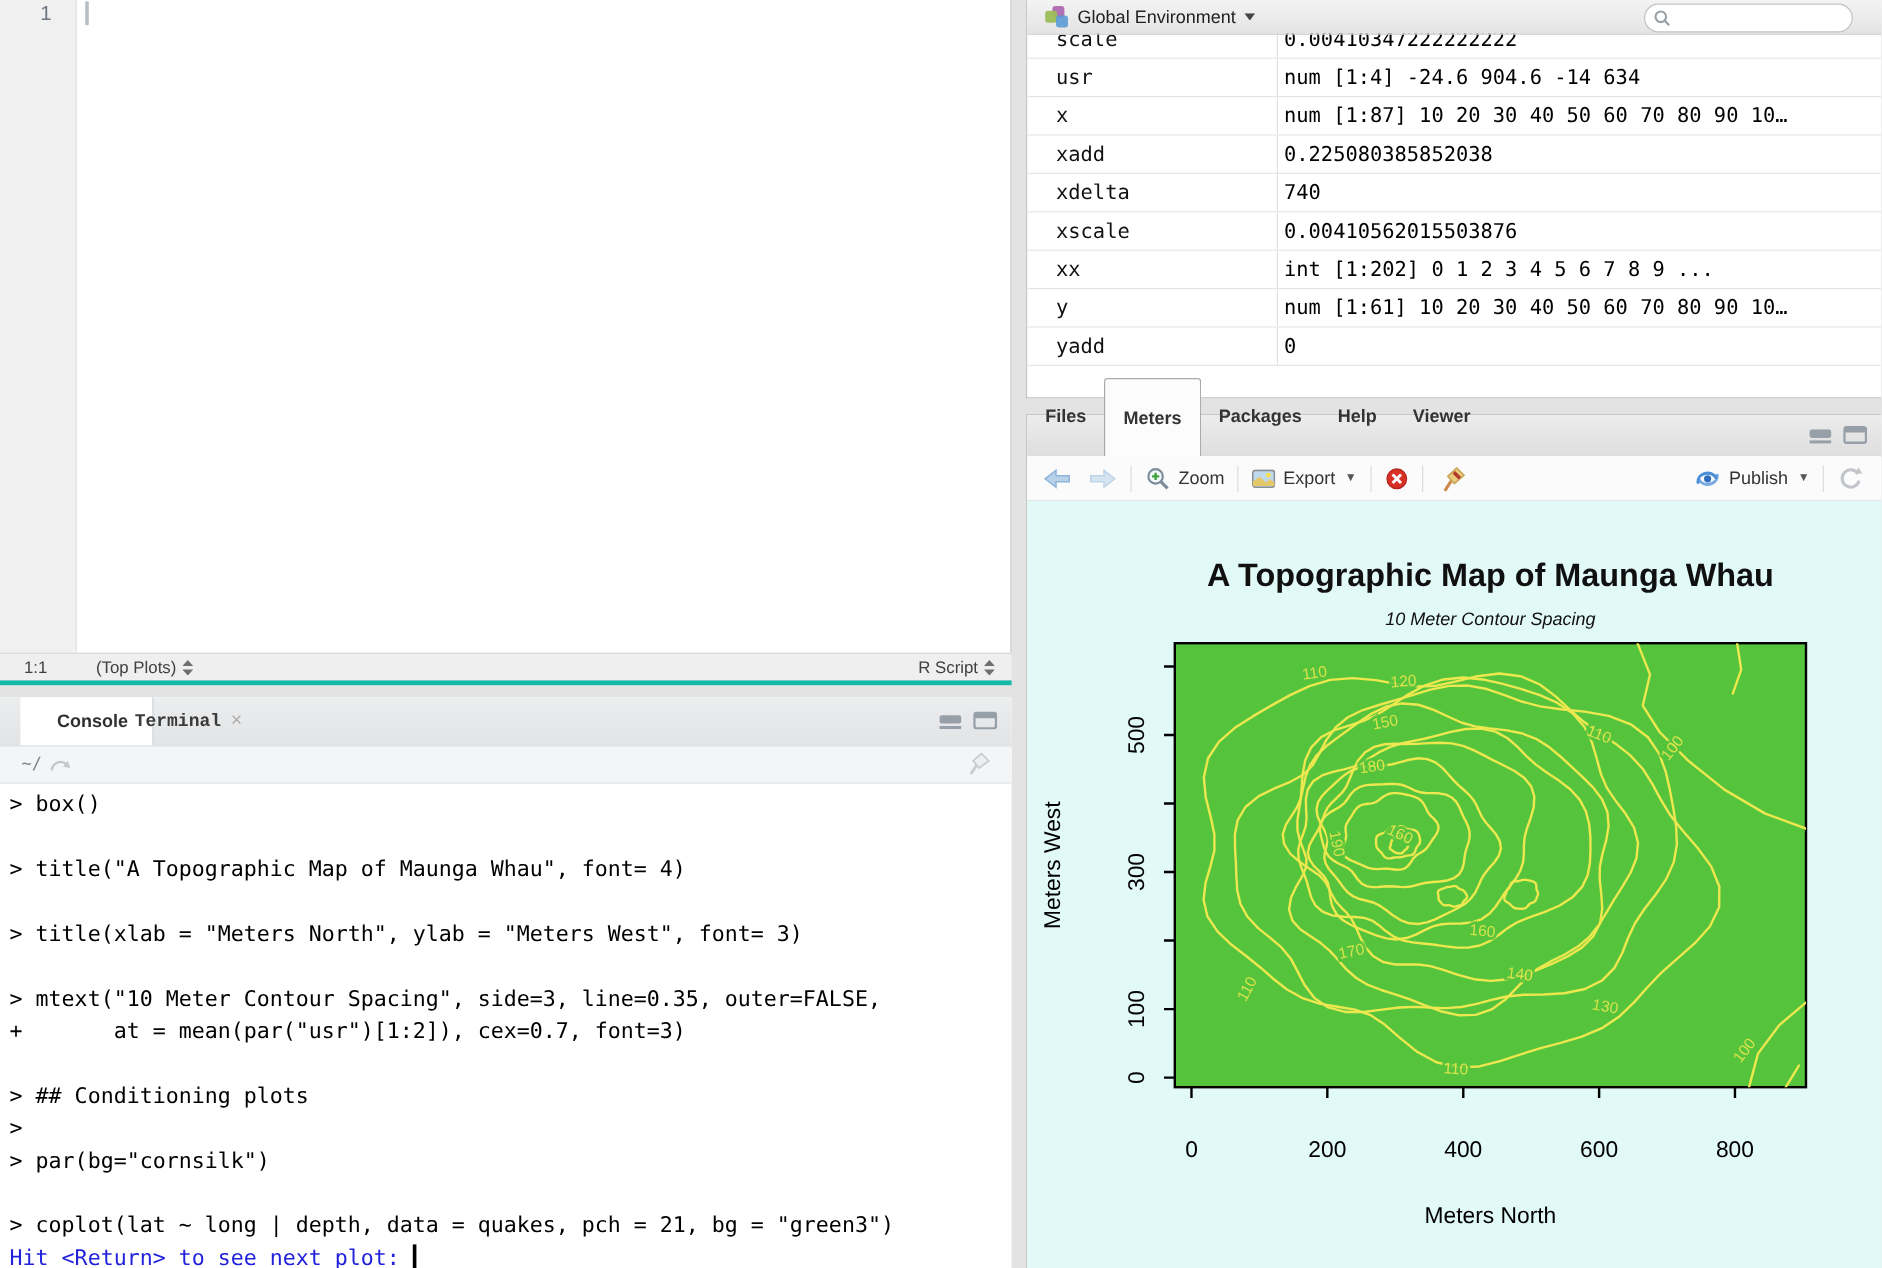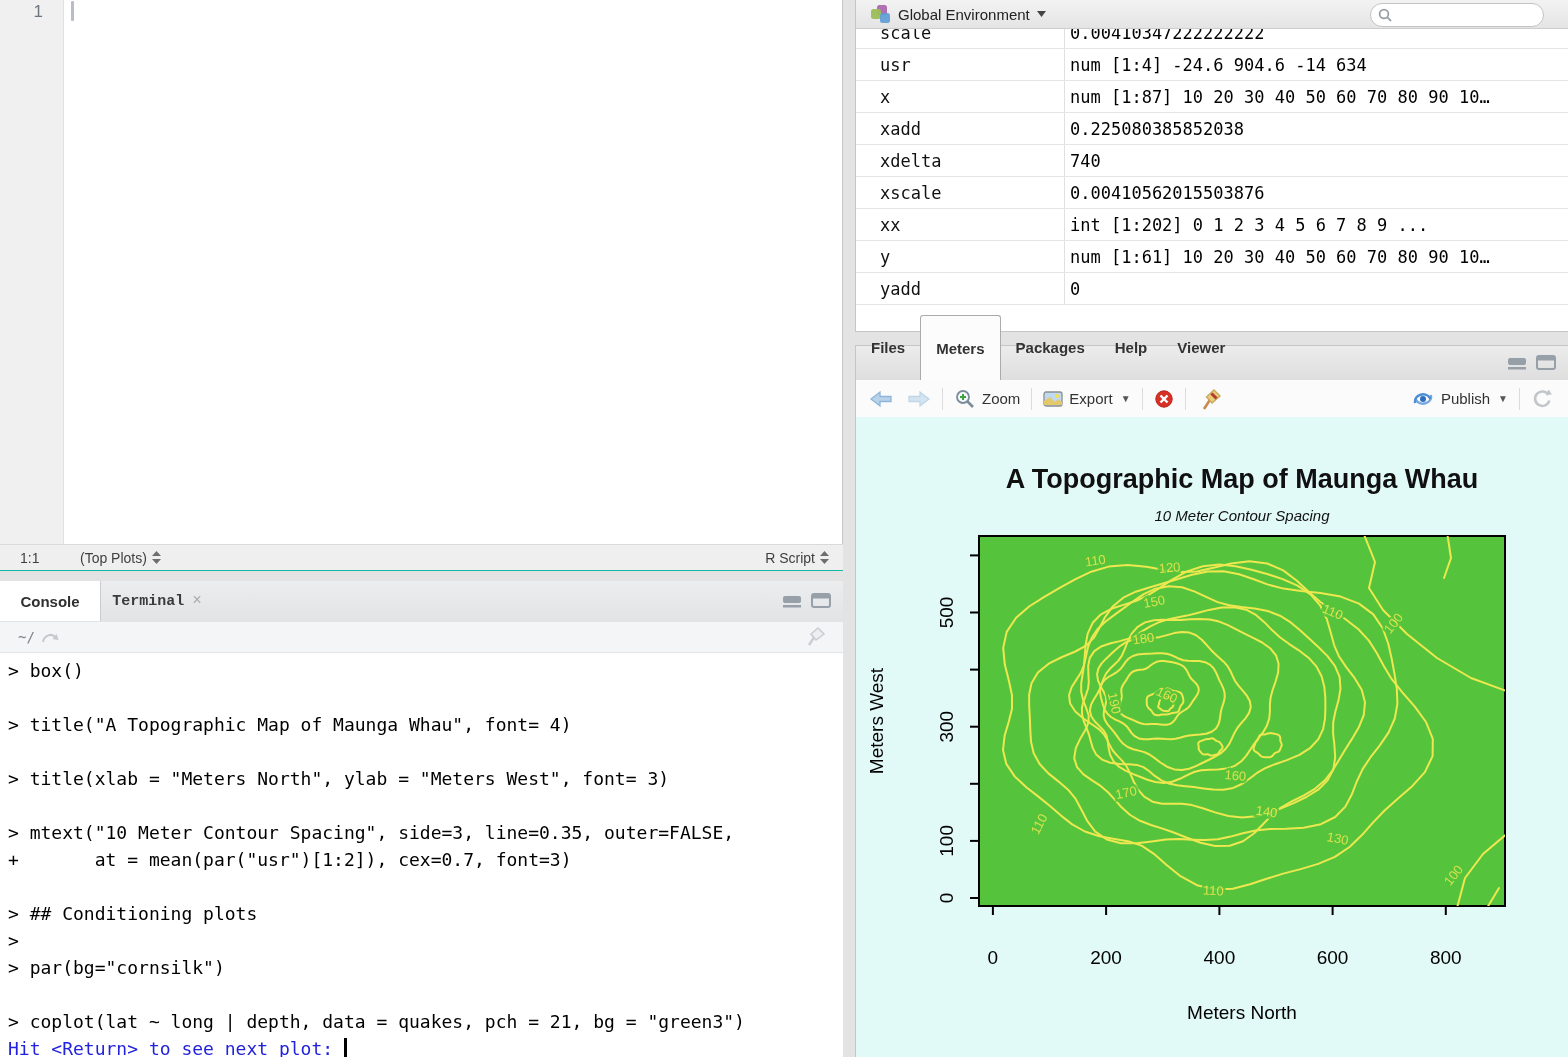--- a/index.html
+++ b/index.html
@@ -8,32 +8,32 @@
   .mono{font-family:"DejaVu Sans Mono","Liberation Mono",monospace;}
 
   
   #source-pane{left:0;top:0;width:843px;height:544px;background:#fff;border-right:1px solid #C6C6C6;}
   #gutter{position:absolute;left:0;top:0;bottom:0;width:64px;background:#F0F0F0;border-right:1px solid #E2E2E2;
           color:#6E7681;font-size:17px;text-align:right;padding:2px 20px 0 0;box-sizing:border-box;}
   #editor-area{position:absolute;left:65px;top:0;right:0;bottom:0;}
   #editor-caret{position:absolute;left:6px;top:1px;width:3px;height:20px;background:#B9BEC6;border-radius:1px;}
 
   
-  #source-status{left:0;top:544px;width:843px;height:27px;background:#EFEFEF;border-top:1px solid #DADADA;border-bottom:1px solid #14b8a6;
+  #source-status{left:0;top:544px;width:843px;height:27px;background:#EFEFEF;border-top:1px solid #DADADA;border-bottom:4px solid #14b8a6;
     display:flex;align-items:center;font-size:14px;color:#3F3F3F;}
   #source-status .pos{margin-left:20px;width:60px;}
   #source-status .scope{display:flex;align-items:center;gap:5px;}
   #source-status .ftype{margin-left:auto;margin-right:14px;display:flex;align-items:center;gap:5px;font-weight:400;}
   .updown{display:inline-block;}
 
   
   #console-pane{left:0;top:581px;width:843px;height:476px;background:#fff;}
   #console-tabbar{position:absolute;left:0;top:0;right:0;height:41px;background:linear-gradient(#ECEDEE,#E2E3E5);border-bottom:1px solid #C9CDD1;}
   .ctab{position:absolute;top:0;height:40px;display:flex;align-items:center;justify-content:center;font-size:15px;font-weight:bold;color:#2F2F2F;gap:8px;}
-  #console-tab{left:0;width:100px;background:#FFF;border-right:1px solid #C9CDD1;}
+  #console-tab{left:17px;width:100px;background:#FFF;border-right:1px solid #C9CDD1;padding-left:10px;}
   #terminal-tab{left:101px;width:112px;color:#3B3B3B;font-family:Liberation Mono, monospace;}
   #terminal-tab .x{color:#ABABAB;font-weight:400;font-size:16px;}
   .winicons{position:absolute;right:12px;top:12px;display:flex;gap:9px;}
   #console-promptrow{position:absolute;left:0;top:41px;right:0;height:30px;background:#F4F5F6;border-bottom:1px solid #E3E5E7;
      display:flex;align-items:center;color:#7A828B;font-size:14px;}
   #console-promptrow .wd{margin-left:18px;margin-right:6px;}
   #console-promptrow .broom{margin-left:auto;margin-right:16px;}
   #console-lines{position:absolute;left:0;top:71px;right:0;bottom:0;padding:5px 0 0 8px;font-size:18px;line-height:27px;color:#000;white-space:pre;overflow:hidden;}
   .console-line{height:27px;}
   .console-line.blue{color:#2222DD;}

